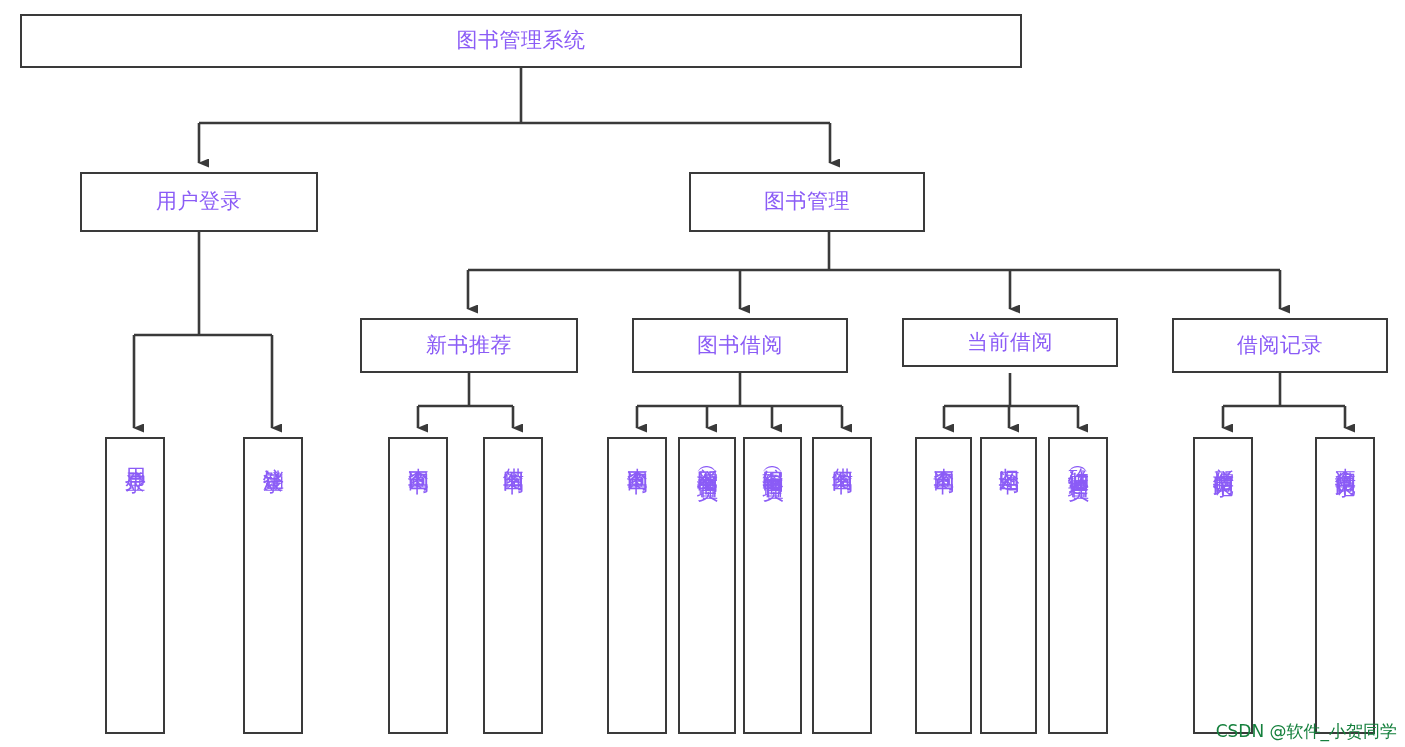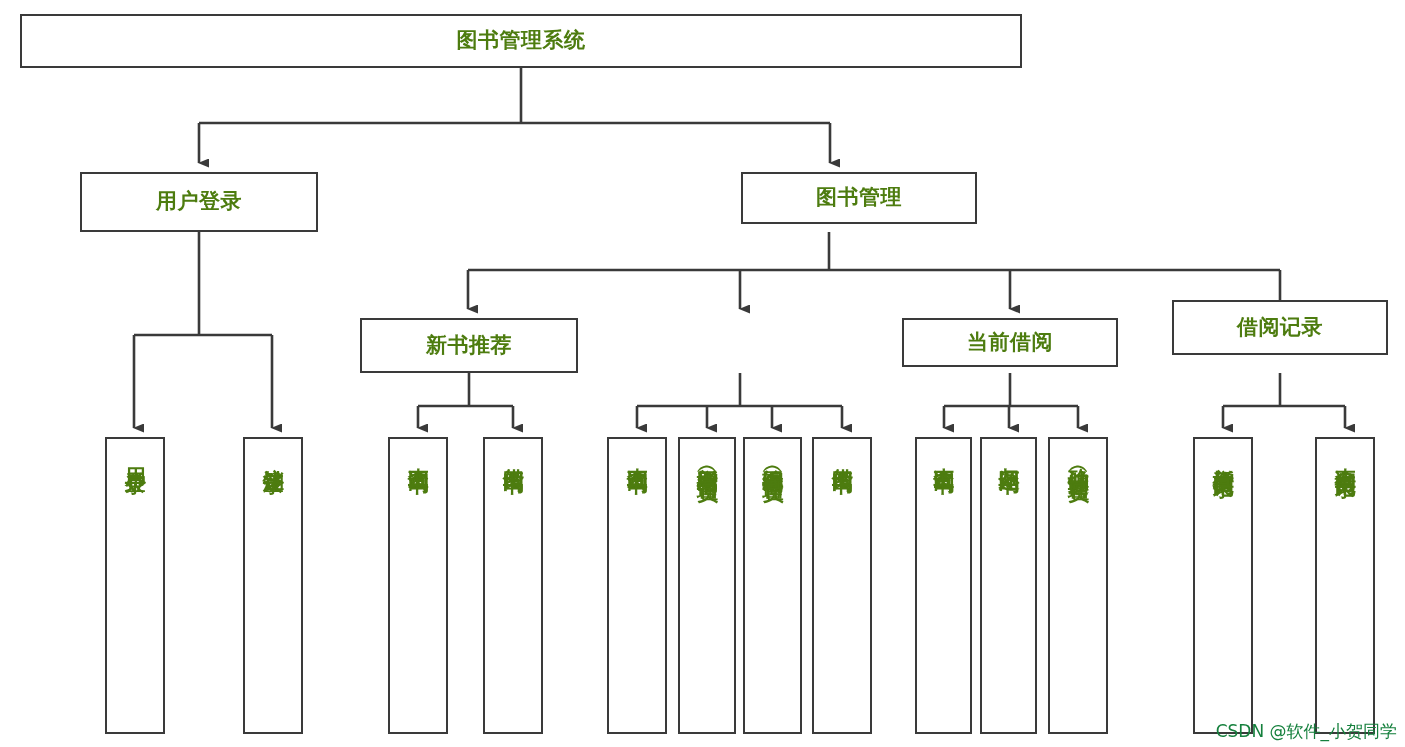--- a/index.html
+++ b/index.html
@@ -29,24 +29,23 @@
     position: absolute;
     box-sizing: border-box;
     background: #ffffff;
     border: 2px solid #3a3a3a;
     display: flex;
     align-items: center;
     justify-content: center;
     overflow: hidden;
   }
   .node-label {
-    color: #4d7c0f;
+    color: #8b5cf6;
     white-space: nowrap;
     letter-spacing: 0.5px;
-    font-weight: bold;
   }
   .node.horizontal .node-label {
     font-size: 21px;
     line-height: 1.1;
   }
   .node.vertical {
     align-items: flex-start;
     padding-top: 12px;
   }
   .node.vertical .node-label {
@@ -122,31 +121,34 @@
     </g>
   </svg>
 
   <div class="node horizontal" id="n-root" style="left: 20px; top: 14px; width: 1002px; height: 54px;">
     <span class="node-label">图书管理系统</span>
   </div>
 
   <div class="node horizontal" id="n-l1_0" style="left: 80px; top: 172px; width: 238px; height: 60px;">
     <span class="node-label">用户登录</span>
   </div>
-  <div class="node horizontal" id="n-l1_1" style="left: 741px; top: 172px; width: 236px; height: 52px;">
+  <div class="node horizontal" id="n-l1_1" style="left: 689px; top: 172px; width: 236px; height: 60px;">
     <span class="node-label">图书管理</span>
   </div>
 
   <div class="node horizontal" id="n-l2_0" style="left: 360px; top: 318px; width: 218px; height: 55px; text-align: center;">
     <span class="node-label">新书推荐</span>
   </div>
+  <div class="node horizontal" id="n-l2_1" style="left: 632px; top: 318px; width: 216px; height: 55px;">
+    <span class="node-label">图书借阅</span>
+  </div>
   <div class="node horizontal" id="n-l2_2" style="left: 902px; top: 318px; width: 216px; height: 49px;">
     <span class="node-label">当前借阅</span>
   </div>
-  <div class="node horizontal" id="n-l2_3" style="left: 1172px; top: 300px; width: 216px; height: 55px;">
+  <div class="node horizontal" id="n-l2_3" style="left: 1172px; top: 318px; width: 216px; height: 55px;">
     <span class="node-label">借阅记录</span>
   </div>
 
   <div class="node vertical" id="n-leaf_0" style="left: 105px; top: 437px; width: 60px; height: 297px;">
     <span class="node-label">用户登录</span>
   </div>
   <div class="node vertical" id="n-leaf_1" style="left: 243px; top: 437px; width: 60px; height: 297px;">
     <span class="node-label">注销登录</span>
   </div>
   <div class="node vertical" id="n-leaf_2" style="left: 388px; top: 437px; width: 60px; height: 297px;">

